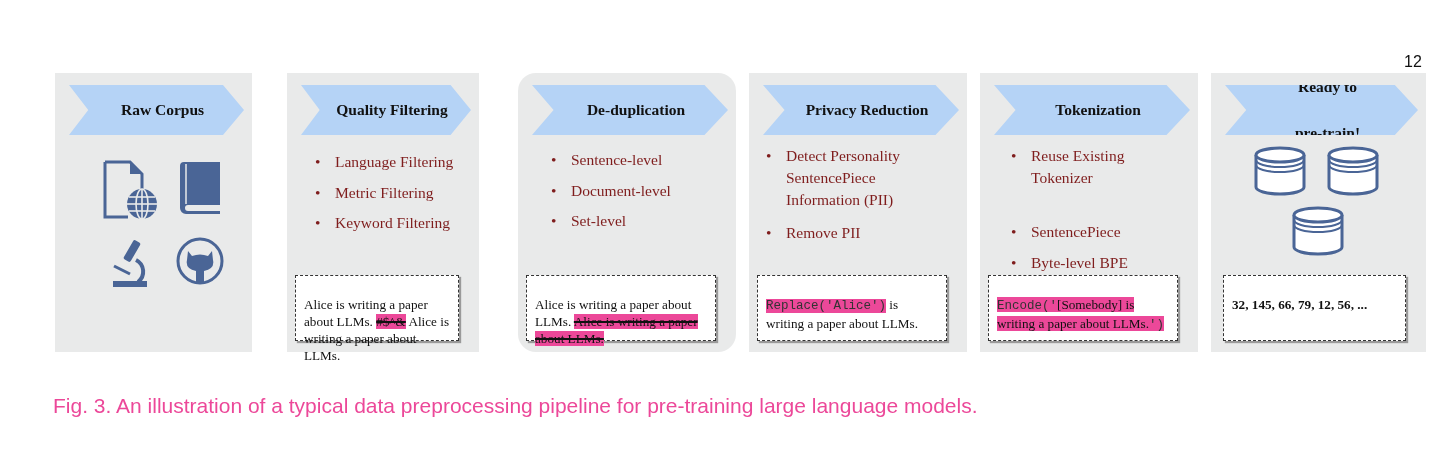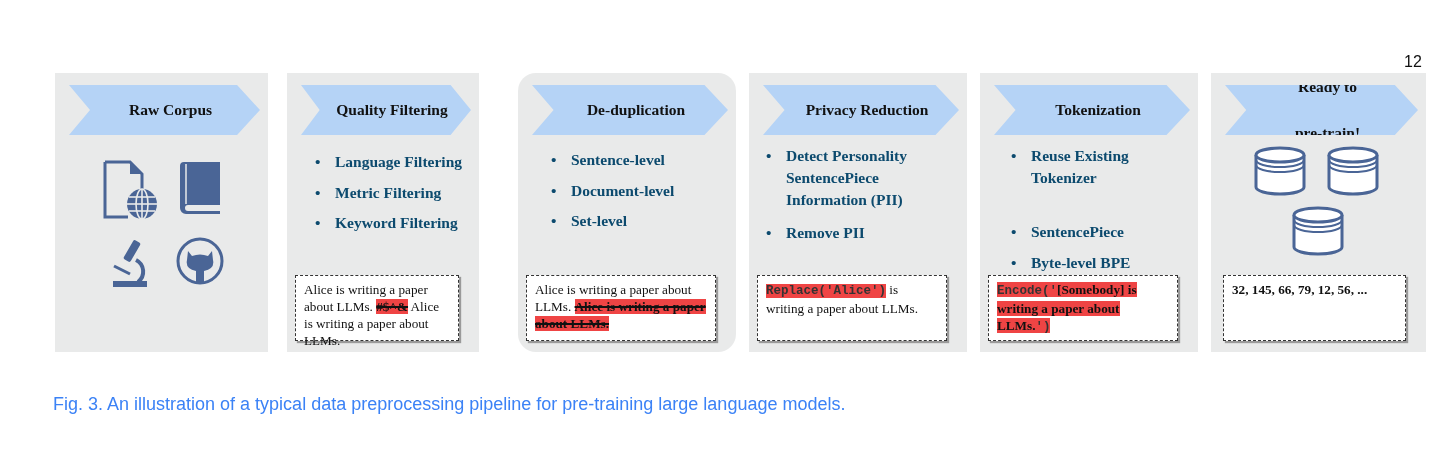--- a/index.html
+++ b/index.html
@@ -17,50 +17,50 @@
     background: #b5d3f6;
     clip-path: polygon(0 0, 88% 0, 100% 50%, 88% 100%, 0 100%, 11% 50%);
     display: flex; align-items: center; justify-content: center;
     font-family: "Liberation Serif", serif; font-weight: bold; font-size: 15.5px;
     color: #111; text-align: center; line-height: 18px;
     padding-left: 12px; box-sizing: border-box;
   }
   .bullets {
     position: absolute; left: 0; right: 0; margin: 0; padding: 0;
     list-style: none;
-    font-family: "Liberation Serif", serif; font-weight: bold; font-size: 15.5px;
-    color: #0c4a6e;
+    font-family: "Liberation Serif", serif; font-weight: normal; font-size: 15.5px;
+    color: #7f1d1d;
   }
   .bullets li { position: relative; padding-left: 20px; }
   .bullets li::before {
     content: "•"; position: absolute; left: 0; top: 0;
   }
   .example {
     position: absolute; left: 8px; right: 20px; height: 66px;
     background: #ffffff;
     border: 1.5px dashed #333;
     box-shadow: 2px 2px 1px #9a9a9a;
     font-family: "Liberation Serif", serif; font-size: 13.2px; color: #111;
-    padding: 5px 8px; box-sizing: border-box; line-height: 17px;
+    padding: 20px 8px; box-sizing: border-box; line-height: 17px;
   }
-  .hl { background: #ef4444; font-weight: bold; }
+  .hl { background: #ec4899; }
   .strike { text-decoration: line-through; text-decoration-thickness: 1.5px; }
   .mono { font-family: "Liberation Mono", monospace; font-size: 12.5px; color: #333; }
   .icon { position: absolute; }
   .caption {
     position: absolute; top: 394px; left: 53px;
-    font-family: "Liberation Sans", sans-serif; font-size: 18px; color: #3b82f6; text-align: center;
+    font-family: "Liberation Sans", sans-serif; font-size: 21px; color: #ec4899; text-align: center;
   }
 </style>
 </head>
 <body>
 
 <div class="page-num">12</div>
 
-<div class="panel" style="left:55px; width:213px;">
+<div class="panel" style="left:55px; width:197px;">
   <div class="banner">
     <span>Raw Corpus</span>
   </div>
 
   <svg class="icon" style="left:47px; top:87px;" width="58" height="60" viewBox="0 0 58 60">
     <path d="M3 2 H28 L40 14 V30" fill="none" stroke="#4a6596" stroke-width="3"></path>
     <path d="M3 2 V57 H26" fill="none" stroke="#4a6596" stroke-width="3"></path>
     <path d="M28 2 V14 H40 Z" fill="#4a6596"></path>
     <circle cx="40" cy="44" r="15" fill="#4a6596"></circle>
     <g stroke="#e9eaea" stroke-width="1.6" fill="none">

